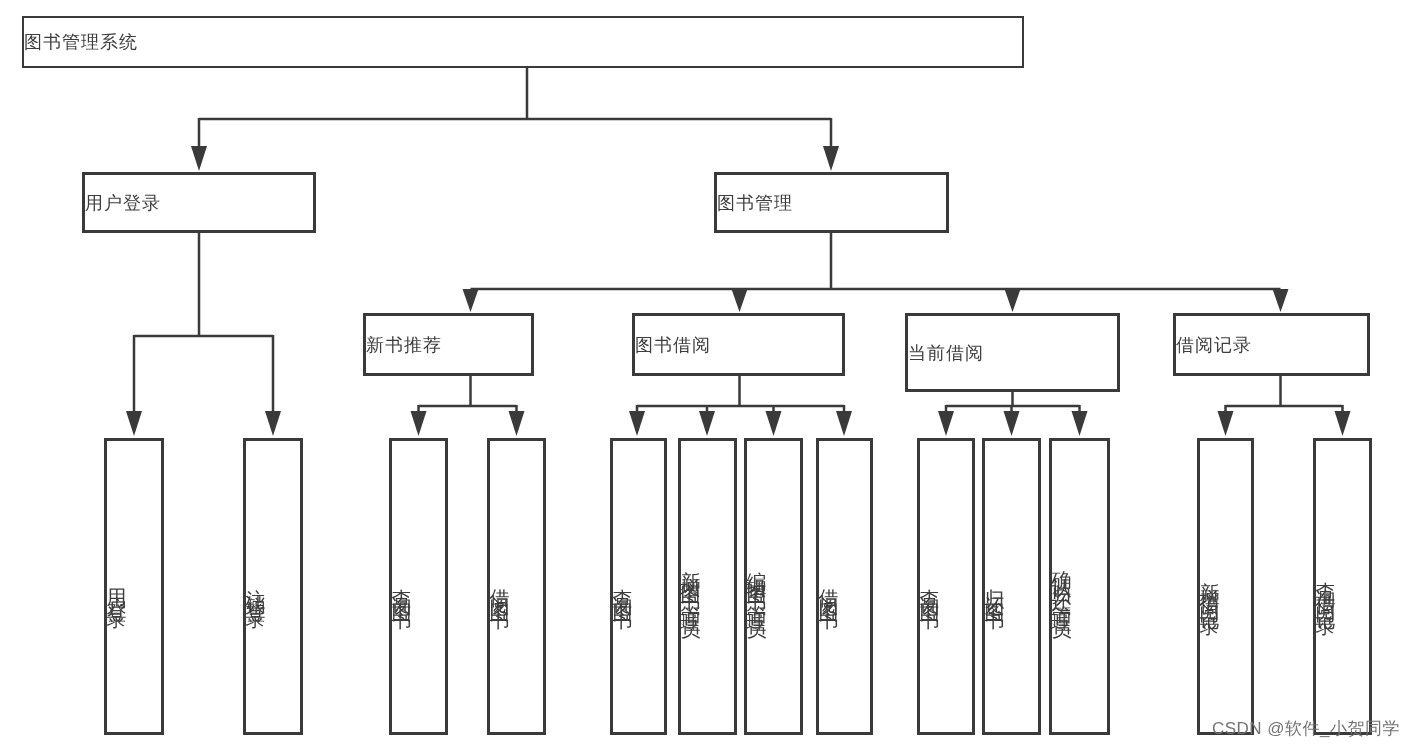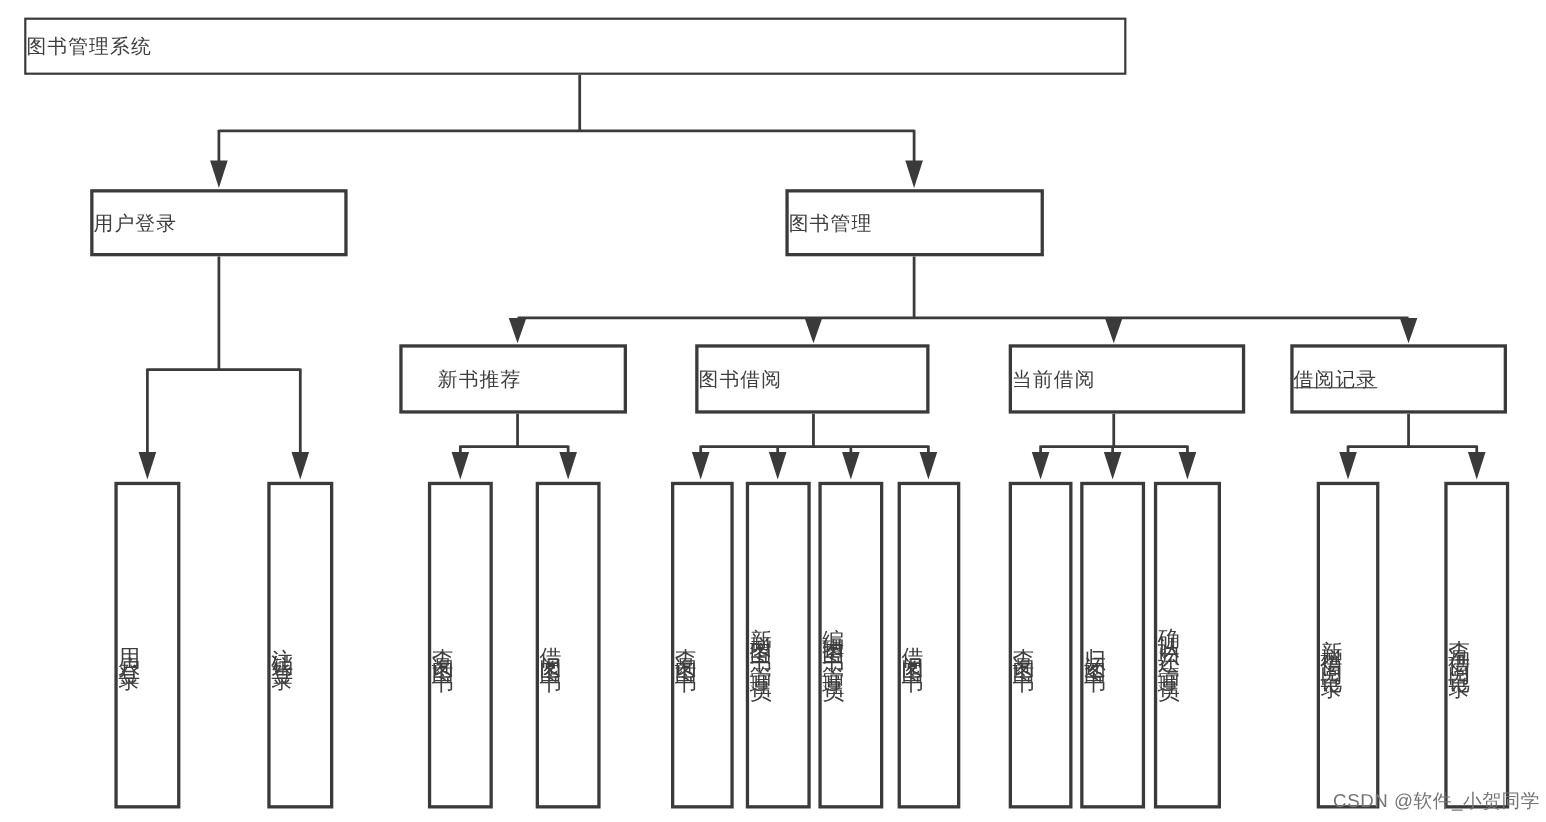--- a/index.html
+++ b/index.html
@@ -93,30 +93,30 @@
     <span class="label">图书管理系统</span>
   </div>
 
   <div class="node h" style="left:82px; top:172px; width:234px; height:61px;">
     <span class="label">用户登录</span>
   </div>
   <div class="node h" style="left:714px; top:172px; width:235px; height:61px;">
     <span class="label">图书管理</span>
   </div>
 
-  <div class="node h" style="left:363px; top:313px; width:207px; height:63px;padding-left:32px;">
+  <div class="node h" style="left:363px; top:313px; width:171px; height:63px;">
     <span class="label">新书推荐</span>
   </div>
   <div class="node h" style="left:632px; top:313px; width:213px; height:63px;">
     <span class="label">图书借阅</span>
   </div>
-  <div class="node h" style="left:905px; top:313px; width:215px; height:63px;margin-left:12px;">
+  <div class="node h" style="left:905px; top:313px; width:215px; height:79px;">
     <span class="label">当前借阅</span>
   </div>
-  <div class="node h" style="left:1173px; top:313px; width:197px; height:63px;text-decoration:underline;">
+  <div class="node h" style="left:1173px; top:313px; width:197px; height:63px;">
     <span class="label">借阅记录</span>
   </div>
 
   <div class="node v" style="left:104px; top:438px; width:60px; height:297px;">
     <span class="label">用户登录</span>
   </div>
   <div class="node v" style="left:243px; top:438px; width:60px; height:297px;">
     <span class="label">注销登录</span>
   </div>
 

